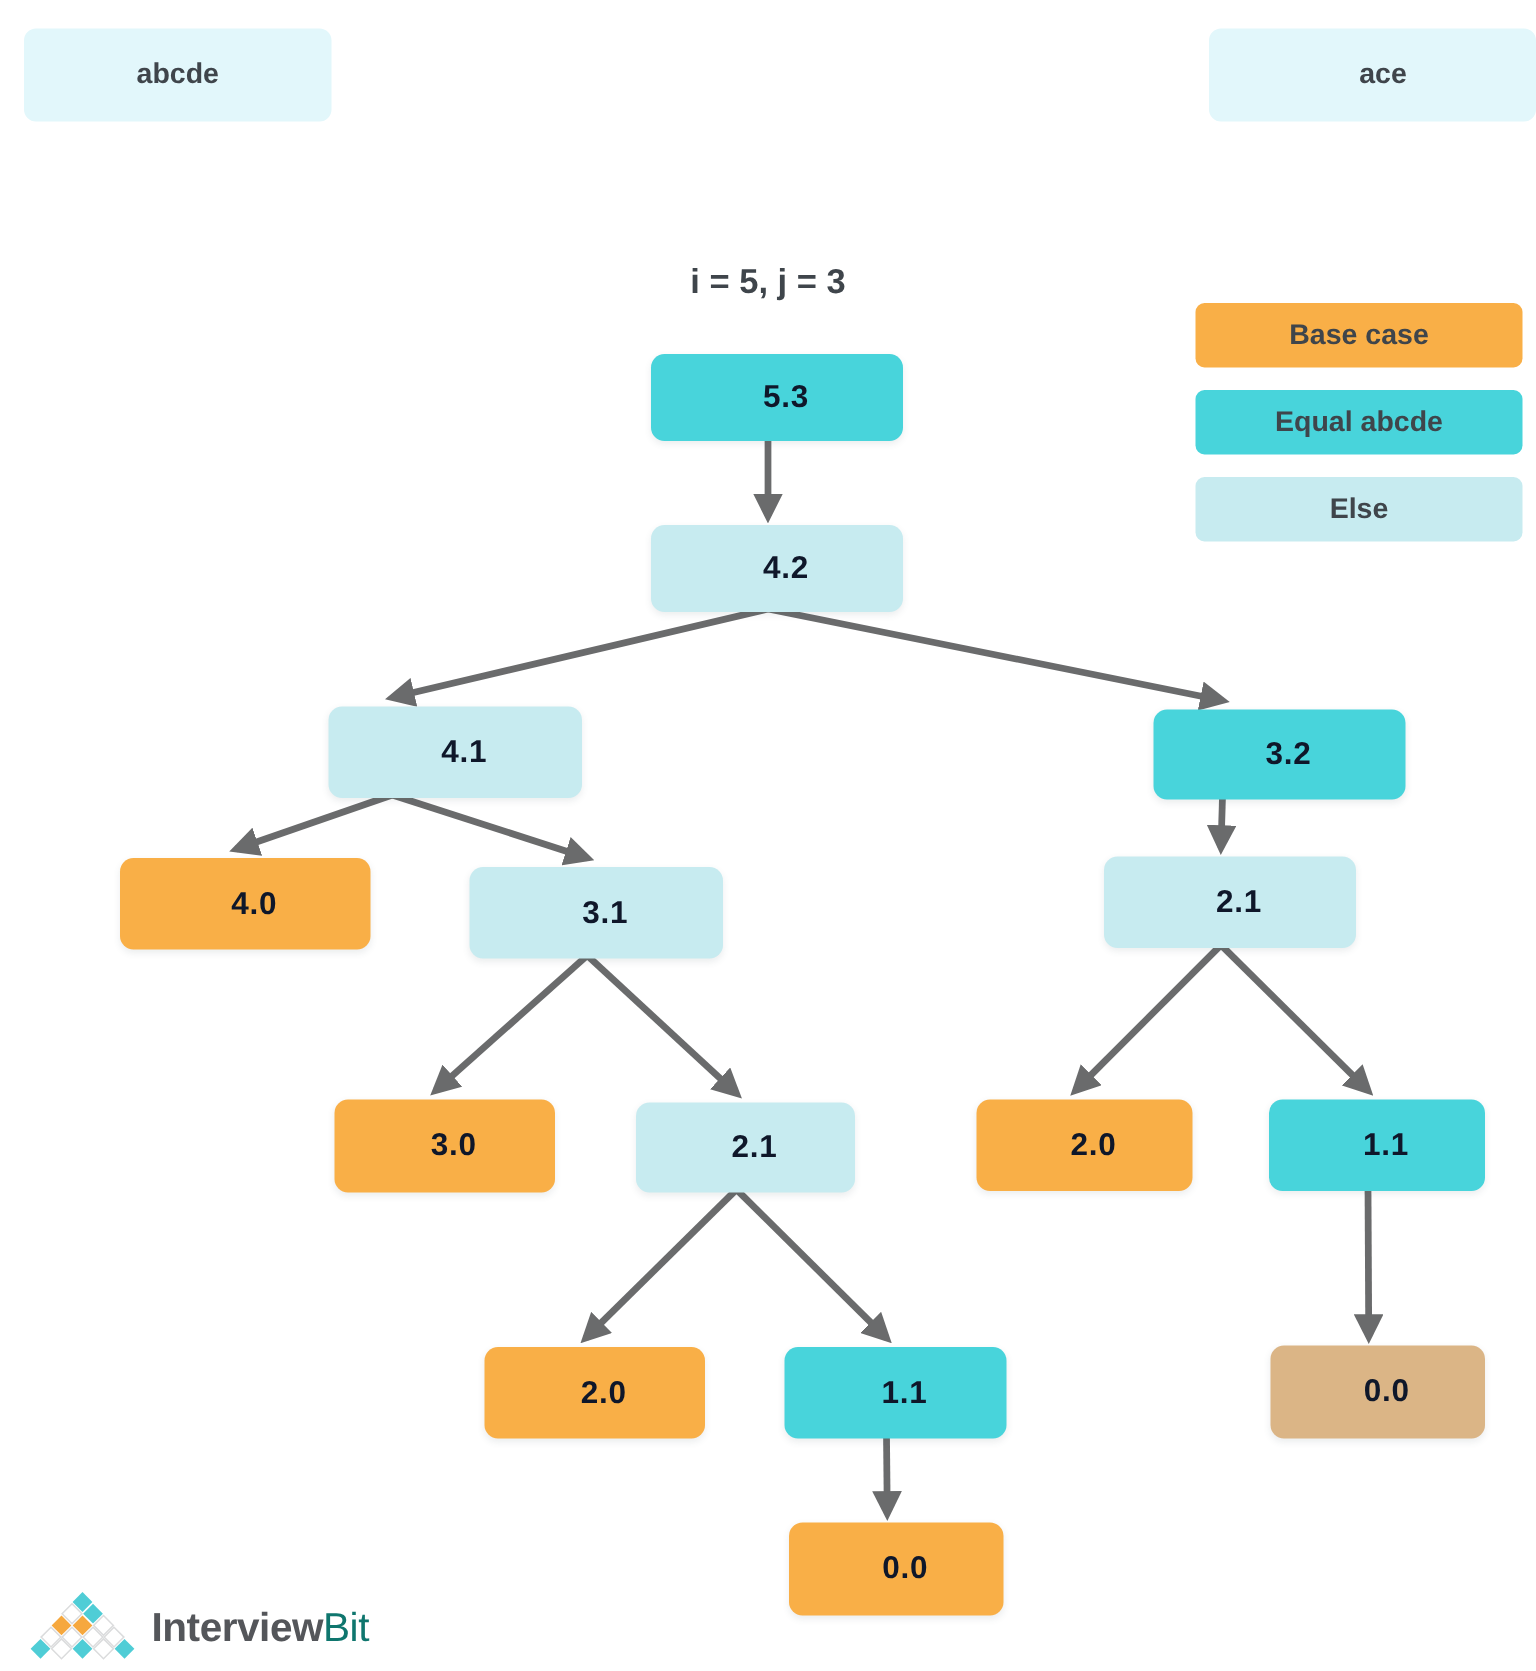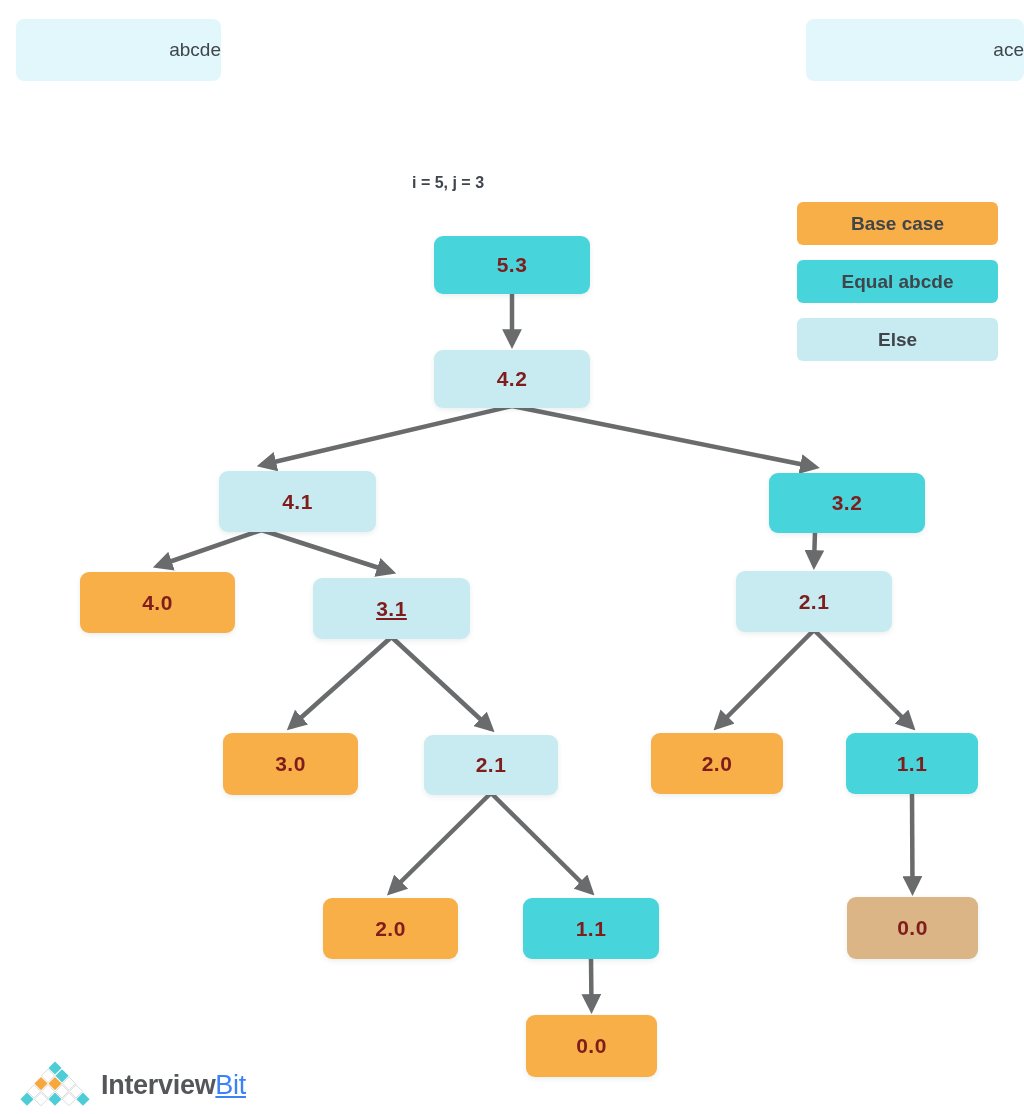--- a/index.html
+++ b/index.html
@@ -2,50 +2,51 @@
 <html><head>
 <meta charset="utf-8">
 <style>
   html,body { margin:0; padding:0; background:#ffffff; }
   .canvas {
     position:relative; width:1024px; height:1114px; background:#ffffff;
     font-family:"Liberation Sans","DejaVu Sans",sans-serif; overflow:hidden;
   }
   .str-box {
     position:absolute; border-radius:8px;
-    display:flex; align-items:center; justify-content:flex-end;
-    font-weight:400; font-size:19px; color:#3F454B;
+    display:flex; align-items:center; justify-content:center;
+    font-weight:700; font-size:19px; color:#3F454B;
   }
   .len-label {
     position:absolute; text-align:center;
     font-weight:700; font-size:20px; color:#3F454B;
   }
   .subtitle {
-    position:absolute; text-align:left;
-    font-weight:700; font-size:16px; color:#3F454B;
+    position:absolute; text-align:center;
+    font-weight:700; font-size:23px; color:#3F454B;
   }
   .node {
     position:absolute; border-radius:9px;
     display:flex; align-items:center; justify-content:center;
-    font-weight:700; font-size:21px; letter-spacing:0.5px; color:#7f1d1d;
+    font-weight:700; font-size:21px; letter-spacing:0.5px; color:#0f172a;
     box-shadow:0 2px 5px rgba(60,80,90,0.10);
+    padding-left:12px;
   }
   .legend-box {
-    position:absolute; left:797px; width:201px; height:43px; border-radius:6px;
+    position:absolute; left:797px; width:218px; height:43px; border-radius:6px;
     display:flex; align-items:center; justify-content:center;
     font-weight:700; font-size:19px; color:#3F454B;
   }
   .edges-svg { position:absolute; left:0; top:0; pointer-events:none; }
   .logo {
     position:absolute; left:18px; top:1060px; height:50px;
     display:flex; align-items:center; gap:9px;
   }
   .logo-text { font-size:27px; letter-spacing:-0.3px; white-space:nowrap; }
   .logo-text .primary { font-weight:800; color:#54565A; }
-  .logo-text .secondary { font-weight:400; color:#3b82f6;text-decoration:underline; }
+  .logo-text .secondary { font-weight:400; color:#0f766e; }
 </style>
 </head>
 <body>
 
 <div class="canvas">
 
   <div class="str-box" id="left-str-box" style="left: 16px; top: 19px; width: 205px; height: 62px; background: rgb(226, 247, 251);">
     <span>abcde</span>
   </div>
 
@@ -84,21 +85,21 @@
         <line x1="912" y1="792" x2="912.5" y2="891" stroke="#6A6B6C" stroke-width="4.5" marker-end="url(#arrowhead)"></line>
       </g>
   </svg>
 
   <div id="nodes">
       <div class="node" style="left: 434px; top: 236px; width: 156px; height: 58px; background: rgb(72, 212, 219);">5.3</div>
       <div class="node" style="left: 434px; top: 350px; width: 156px; height: 58px; background: rgb(199, 235, 240);">4.2</div>
       <div class="node" style="left: 183px; top: 471px; width: 157px; height: 61px; background: rgb(199, 235, 240); margin-left: 36px;">4.1</div>
       <div class="node" style="left: 737px; top: 473px; width: 156px; height: 60px; background: rgb(72, 212, 219); margin-left: 32px;">3.2</div>
       <div class="node" style="left: 80px; top: 572px; width: 155px; height: 61px; background: rgb(249, 175, 71);">4.0</div>
-      <div class="node" style="left: 313px; top: 578px; width: 157px; height: 61px; background: rgb(199, 235, 240); text-decoration: underline;">3.1</div>
+      <div class="node" style="left: 313px; top: 578px; width: 157px; height: 61px; background: rgb(199, 235, 240);">3.1</div>
       <div class="node" style="left: 736px; top: 571px; width: 156px; height: 61px; background: rgb(199, 235, 240);">2.1</div>
       <div class="node" style="left: 223px; top: 733px; width: 135px; height: 62px; background: rgb(249, 175, 71);">3.0</div>
       <div class="node" style="left: 424px; top: 735px; width: 134px; height: 60px; background: rgb(199, 235, 240);">2.1</div>
       <div class="node" style="left: 651px; top: 733px; width: 132px; height: 61px; background: rgb(249, 175, 71);">2.0</div>
       <div class="node" style="left: 846px; top: 733px; width: 132px; height: 61px; background: rgb(72, 212, 219);">1.1</div>
       <div class="node" style="left: 323px; top: 898px; width: 135px; height: 61px; background: rgb(249, 175, 71);">2.0</div>
       <div class="node" style="left: 523px; top: 898px; width: 136px; height: 61px; background: rgb(72, 212, 219);">1.1</div>
       <div class="node" style="left: 847px; top: 897px; width: 131px; height: 62px; background: rgb(219, 181, 134);">0.0</div>
       <div class="node" style="left: 526px; top: 1015px; width: 131px; height: 62px; background: rgb(249, 175, 71);">0.0</div>
     </div>

